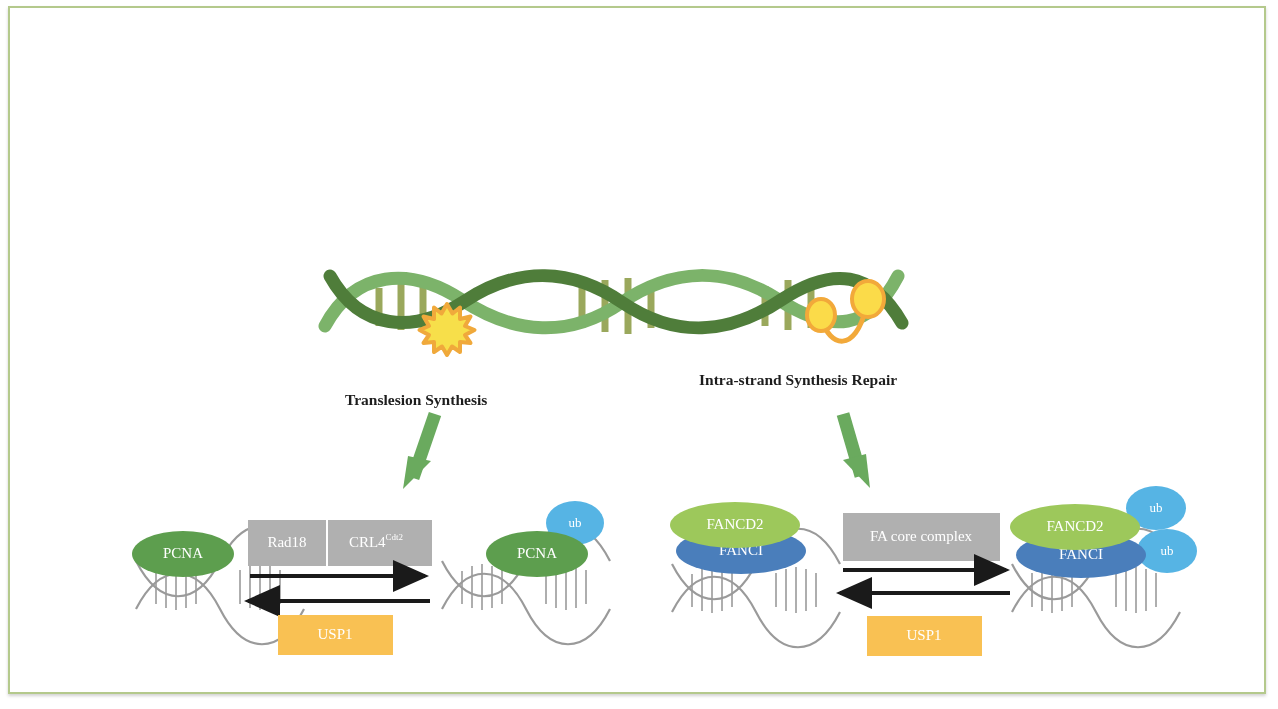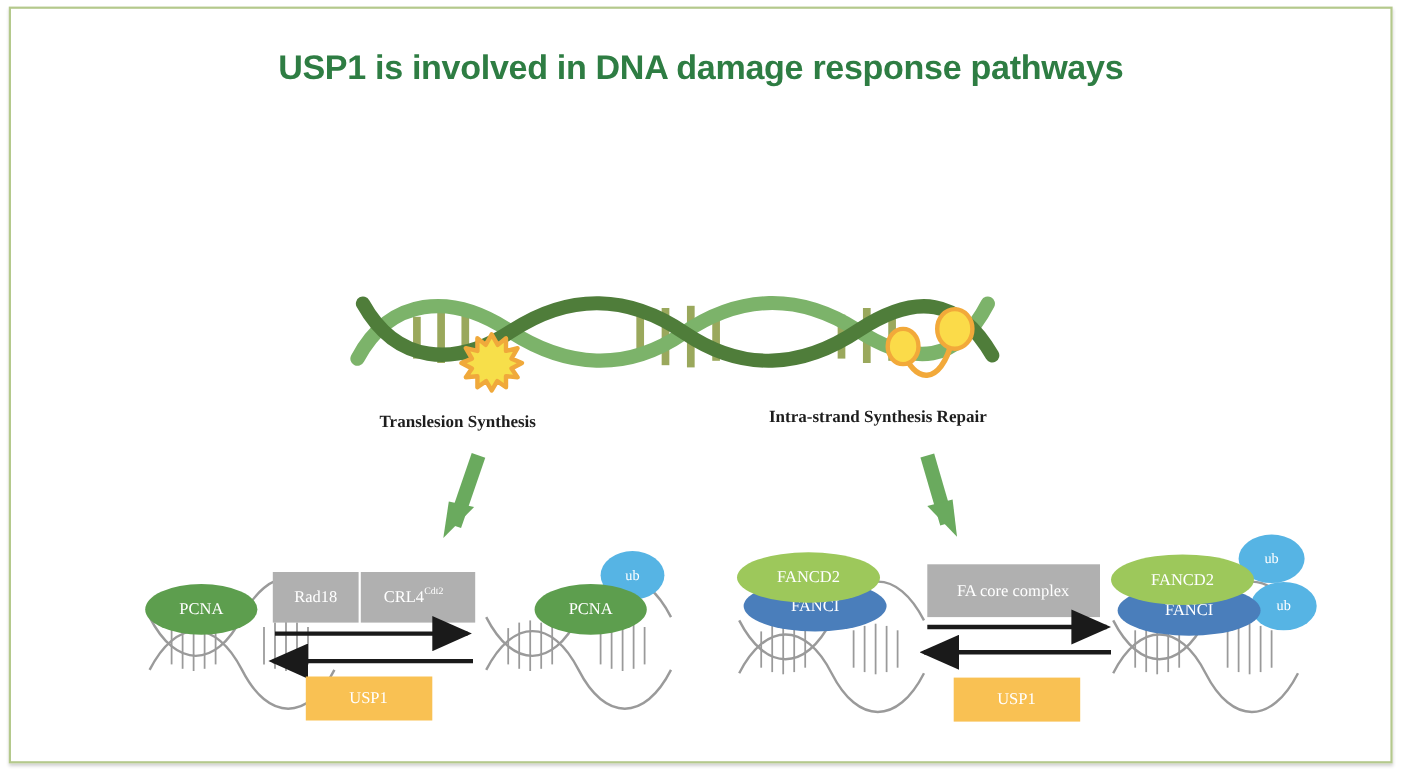--- a/index.html
+++ b/index.html
@@ -31,40 +31,39 @@
   .stage{position:absolute; left:0; top:0; width:1258px; height:688px;}
   svg{display:block;}
   .pathway-label{
     position:absolute;
     font-family:"Liberation Serif", serif;
     font-weight:bold;
     font-size:15.5px;
     color:#1d1d1d;
     white-space:nowrap;
   }
-  #label-tls{ left:335px; top:367px; }
+  #label-tls{ left:335px; top:383px; }
   #label-icl{ left:689px; top:363px; }
 
   .node-text{
     font-family:"Liberation Serif", serif;
     fill:#ffffff;
     text-anchor:middle;
     dominant-baseline:middle;
   }
   .box-text{ font-size:15px; }
   .ell-text{ font-size:15px; }
   .ub-text{ font-size:13px; }
   .sup{ font-size:9px; }
 </style>
 </head>
 <body>
 
 <div id="slide">
 
-  <div class="title">USP1 is involved in DNA damage response pathways</div>
 
   <div class="stage">
     <svg width="1258" height="688" viewBox="0 0 1258 688">
       <defs>
         <marker id="blkArrow" markerWidth="9" markerHeight="8" refX="8" refY="4" orient="auto">
           <path d="M0,0 L9,4 L0,8 z" fill="#1a1a1a"></path>
         </marker>
         <marker id="blkArrowRev" markerWidth="9" markerHeight="8" refX="8" refY="4" orient="auto">
           <path d="M0,0 L9,4 L0,8 z" fill="#1a1a1a"></path>
         </marker>

